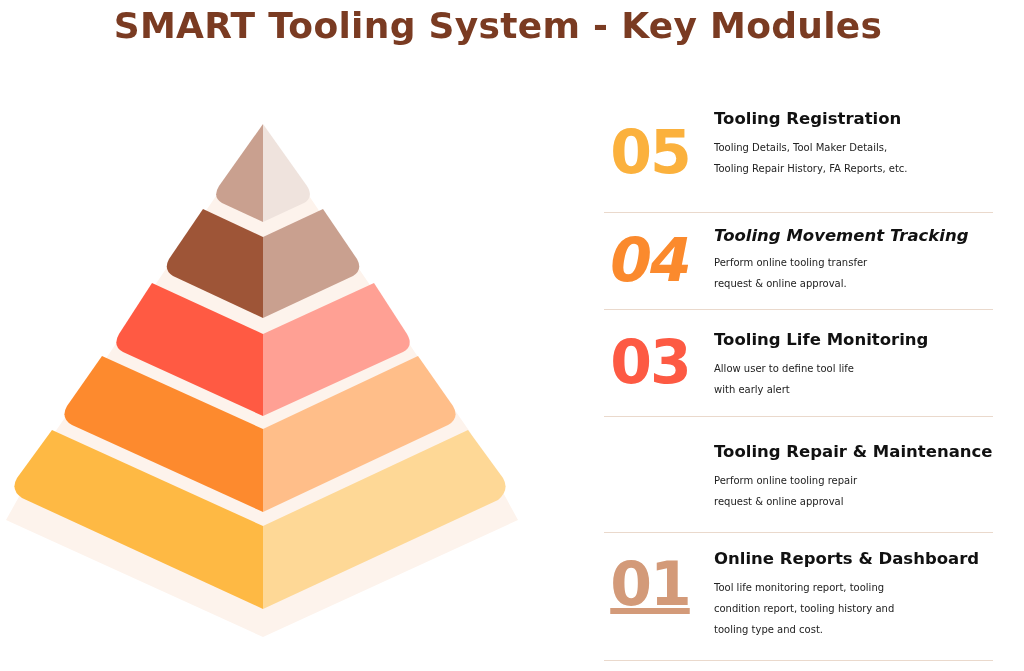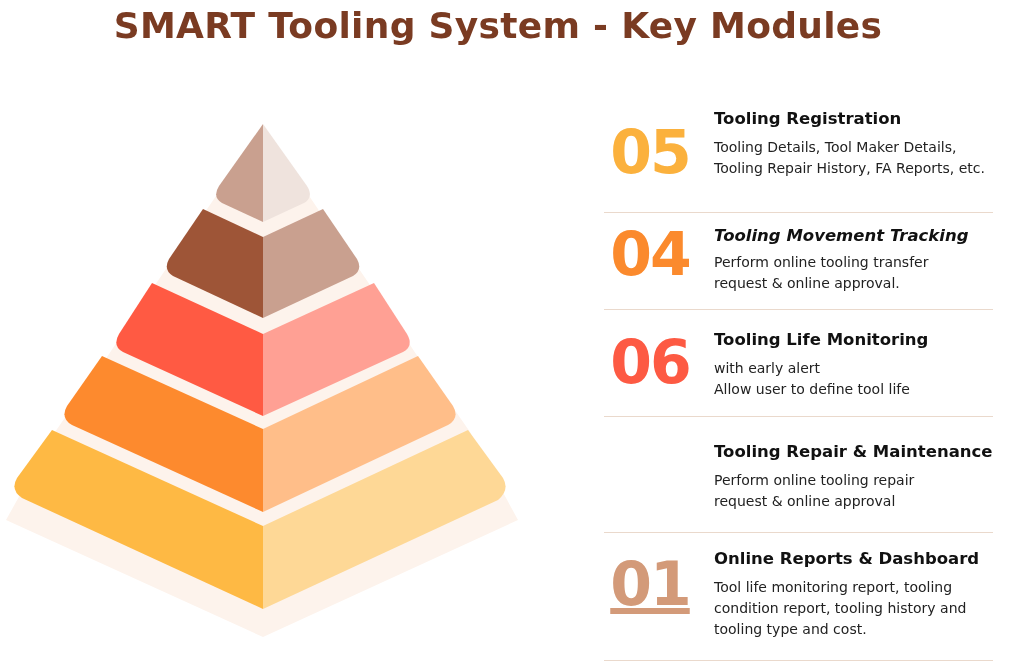--- a/index.html
+++ b/index.html
@@ -3,21 +3,21 @@
 <meta charset="utf-8">
 <style>
   html, body { margin: 0; padding: 0; background: #ffffff; }
   body { width: 1024px; height: 671px; position: relative; overflow: hidden; font-family: "DejaVu Sans", "Liberation Sans", sans-serif; }
   .title { position: absolute; left: 0; top: 0; width: 996px; text-align: center; font-family: "DejaVu Sans", sans-serif; font-weight: bold; font-size: 36px; color: #7a3b22; line-height: 52px; letter-spacing: 0.3px; }
   .pyramid { position: absolute; left: 0; top: 0; width: 540px; height: 671px; }
   .modules { position: absolute; left: 604px; top: 96px; width: 390px; }
   .module { position: absolute; left: 0; width: 390px; }
   .module .num { position: absolute; left: 0; width: 92px; text-align: center; font-family: "DejaVu Sans", sans-serif; font-weight: bold; font-size: 60px; letter-spacing: -2px; line-height: 60px; }
   .module .heading { position: absolute; left: 110px; font-family: "DejaVu Sans", sans-serif; font-weight: bold; font-size: 16.5px; color: #111111; white-space: nowrap; line-height: 22px; }
-  .module .desc { position: absolute; left: 110px; width: 290px; font-family: "DejaVu Sans", sans-serif; font-size: 14px; color: #222222; line-height: 21px; }
+  .module .desc { position: absolute; left: 110px; width: 290px; font-family: "DejaVu Sans", sans-serif; font-size: 10px; color: #222222; line-height: 21px; }
   .module .desc span { display: block; white-space: nowrap; }
   .rule { position: absolute; left: 0; width: 389px; height: 1px; background: #ead9cc; }
 </style>
 </head>
 <body>
 
 <div class="title">SMART Tooling System - Key Modules</div>
 
 <svg class="pyramid" viewBox="0 0 540 671" width="540" height="671">
 
@@ -55,35 +55,35 @@
     <div class="num" style="top: 26px; color: rgb(251, 177, 61);">05</div>
     <div class="heading" style="top:12px;">Tooling Registration</div>
     <div class="desc" style="top:41px;">
       <span>Tooling Details, Tool Maker Details,</span>
       <span>Tooling Repair History, FA Reports, etc.</span>
     </div>
     <div class="rule" style="top:116px;"></div>
   </div>
 
   <div class="module" style="top:116px; height:97px;">
-    <div class="num" style="top: 12px; color: rgb(251, 138, 45);">04</div>
+    <div class="num" style="top: 18px; color: rgb(251, 138, 45); font-style: italic;">04</div>
     <div class="heading" style="top:13px;font-style:italic;">Tooling Movement Tracking</div>
     <div class="desc" style="top:40px;">
       <span>Perform online tooling transfer</span>
       <span>request &amp; online approval.</span>
     </div>
     <div class="rule" style="top:97px;"></div>
   </div>
 
   <div class="module" style="top:213px; height:107px;">
-    <div class="num" style="top: 23px; color: rgb(253, 90, 67);">06</div>
+    <div class="num" style="top: 23px; color: rgb(253, 90, 67);">03</div>
     <div class="heading" style="top:20px;">Tooling Life Monitoring</div>
     <div class="desc" style="top:49px;">
+      <span>Allow user to define tool life</span>
       <span>with early alert</span>
-      <span>Allow user to define tool life</span>
     </div>
     <div class="rule" style="top:107px;"></div>
   </div>
 
   <div class="module" style="top:320px; height:116px;">
     <div class="heading" style="top:25px;">Tooling Repair &amp; Maintenance</div>
     <div class="desc" style="top:54px;">
       <span>Perform online tooling repair</span>
       <span>request &amp; online approval</span>
     </div>

